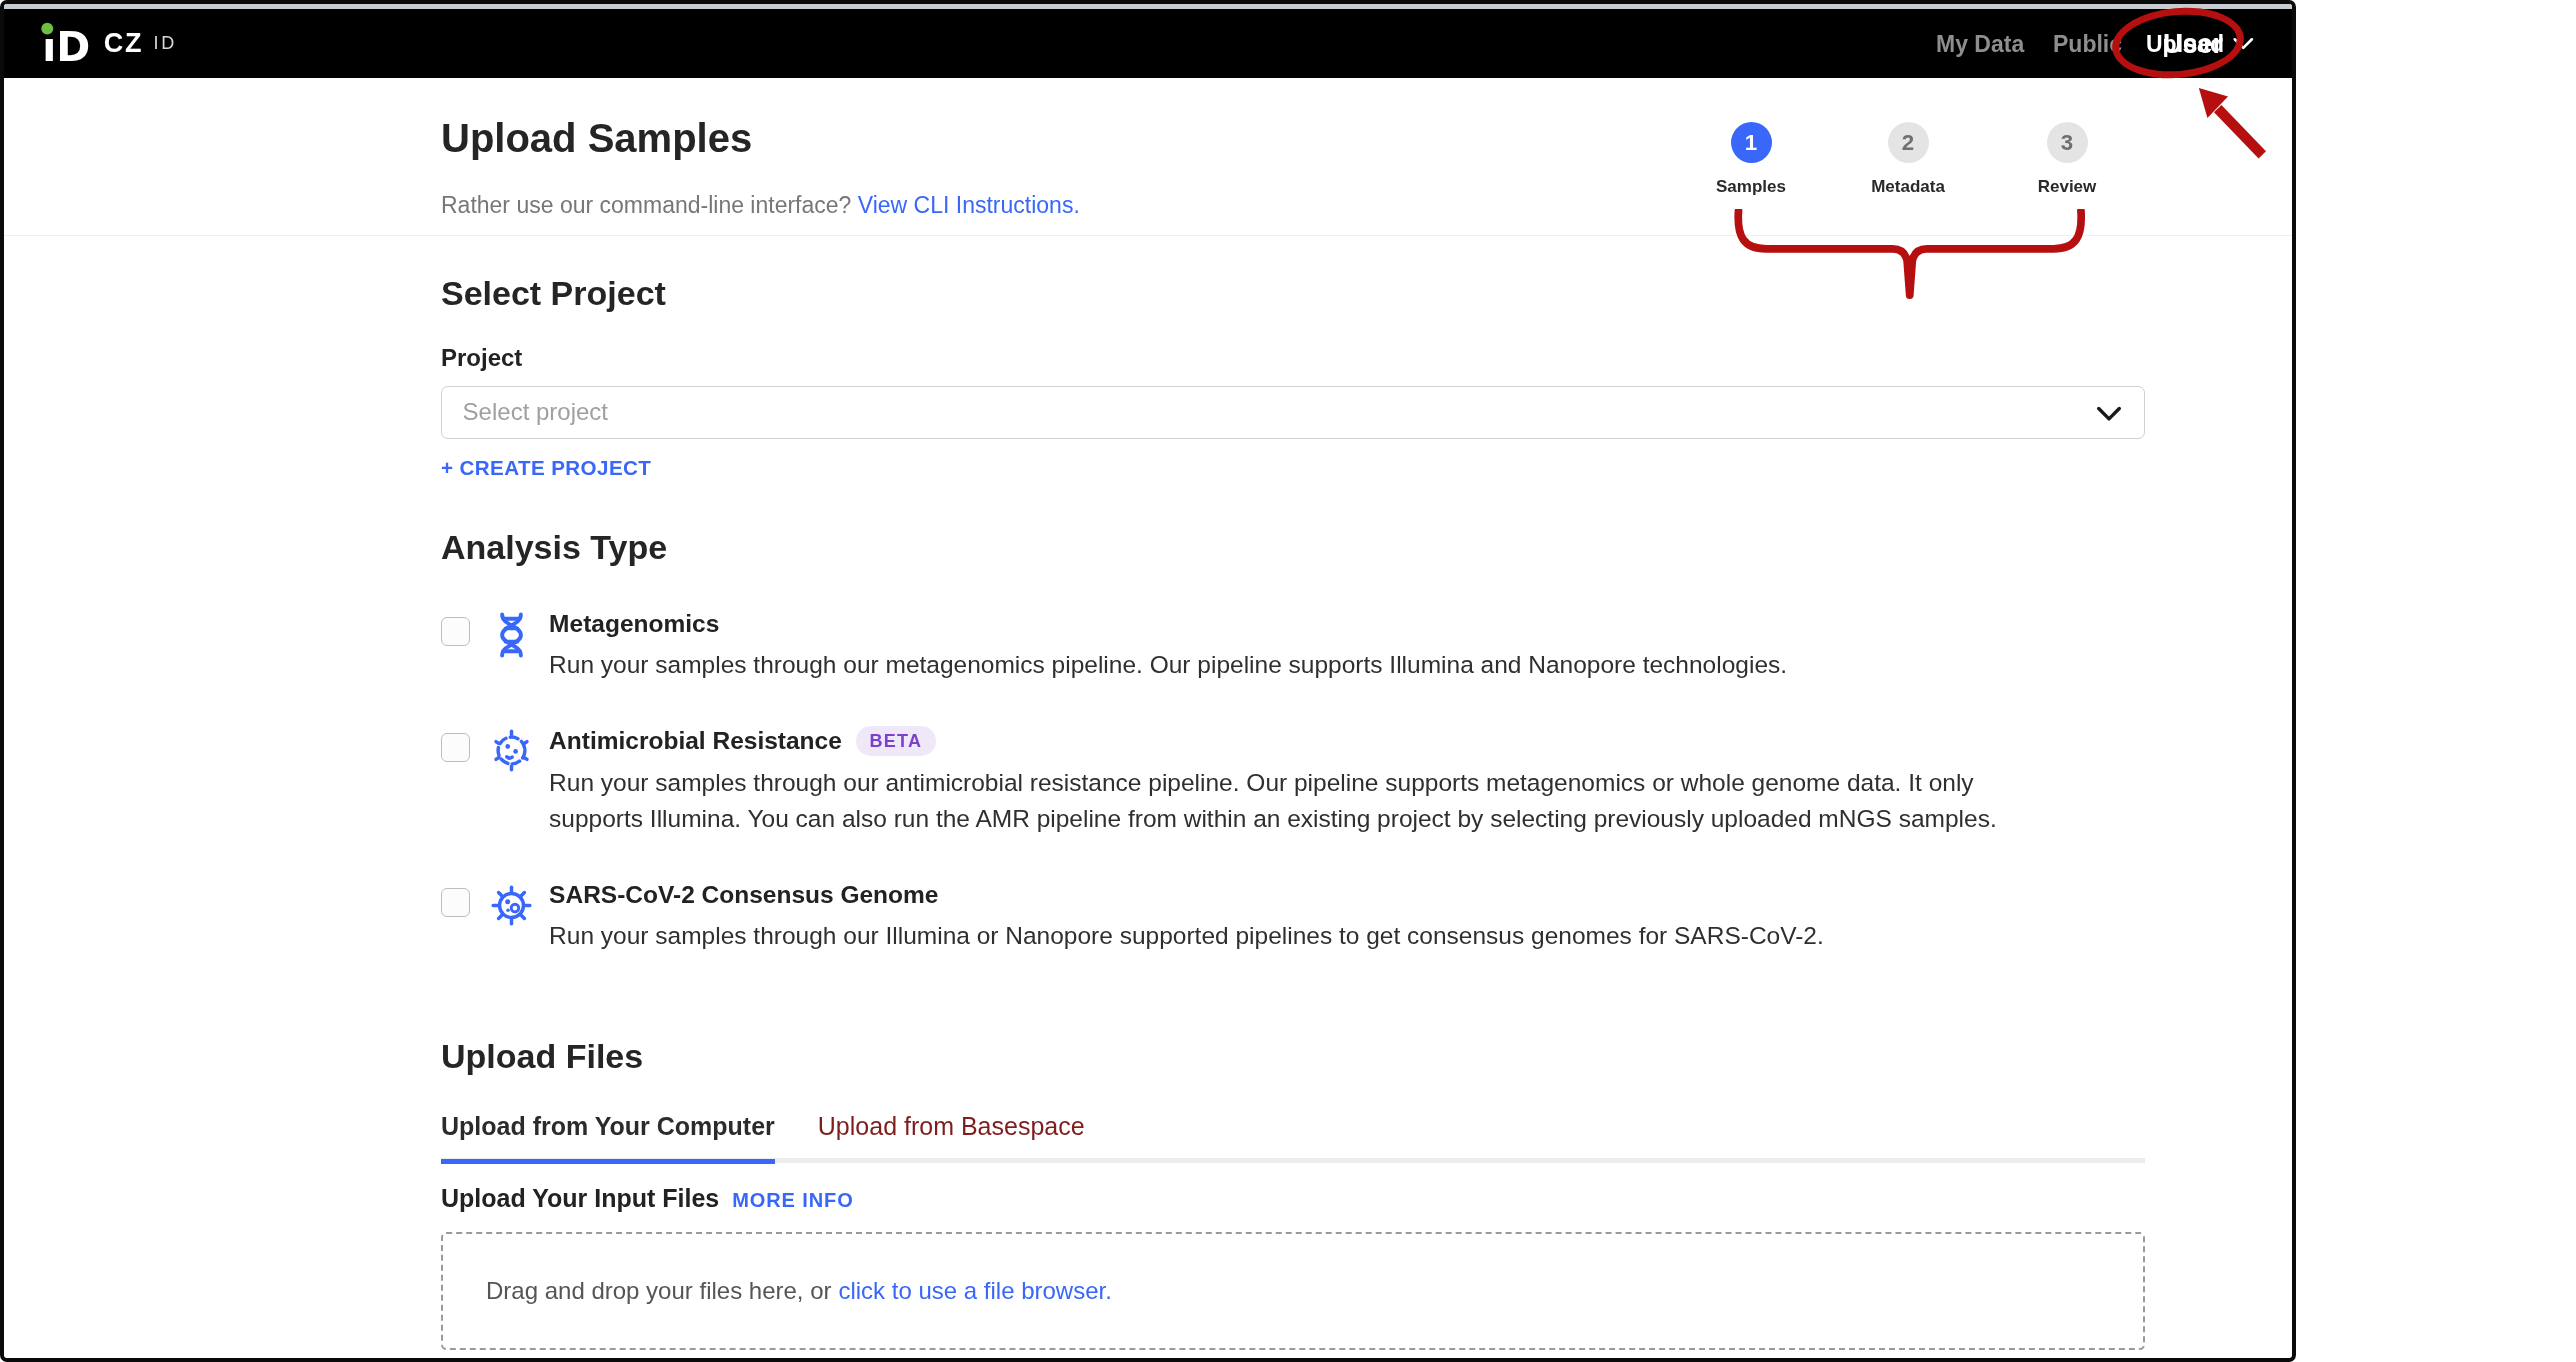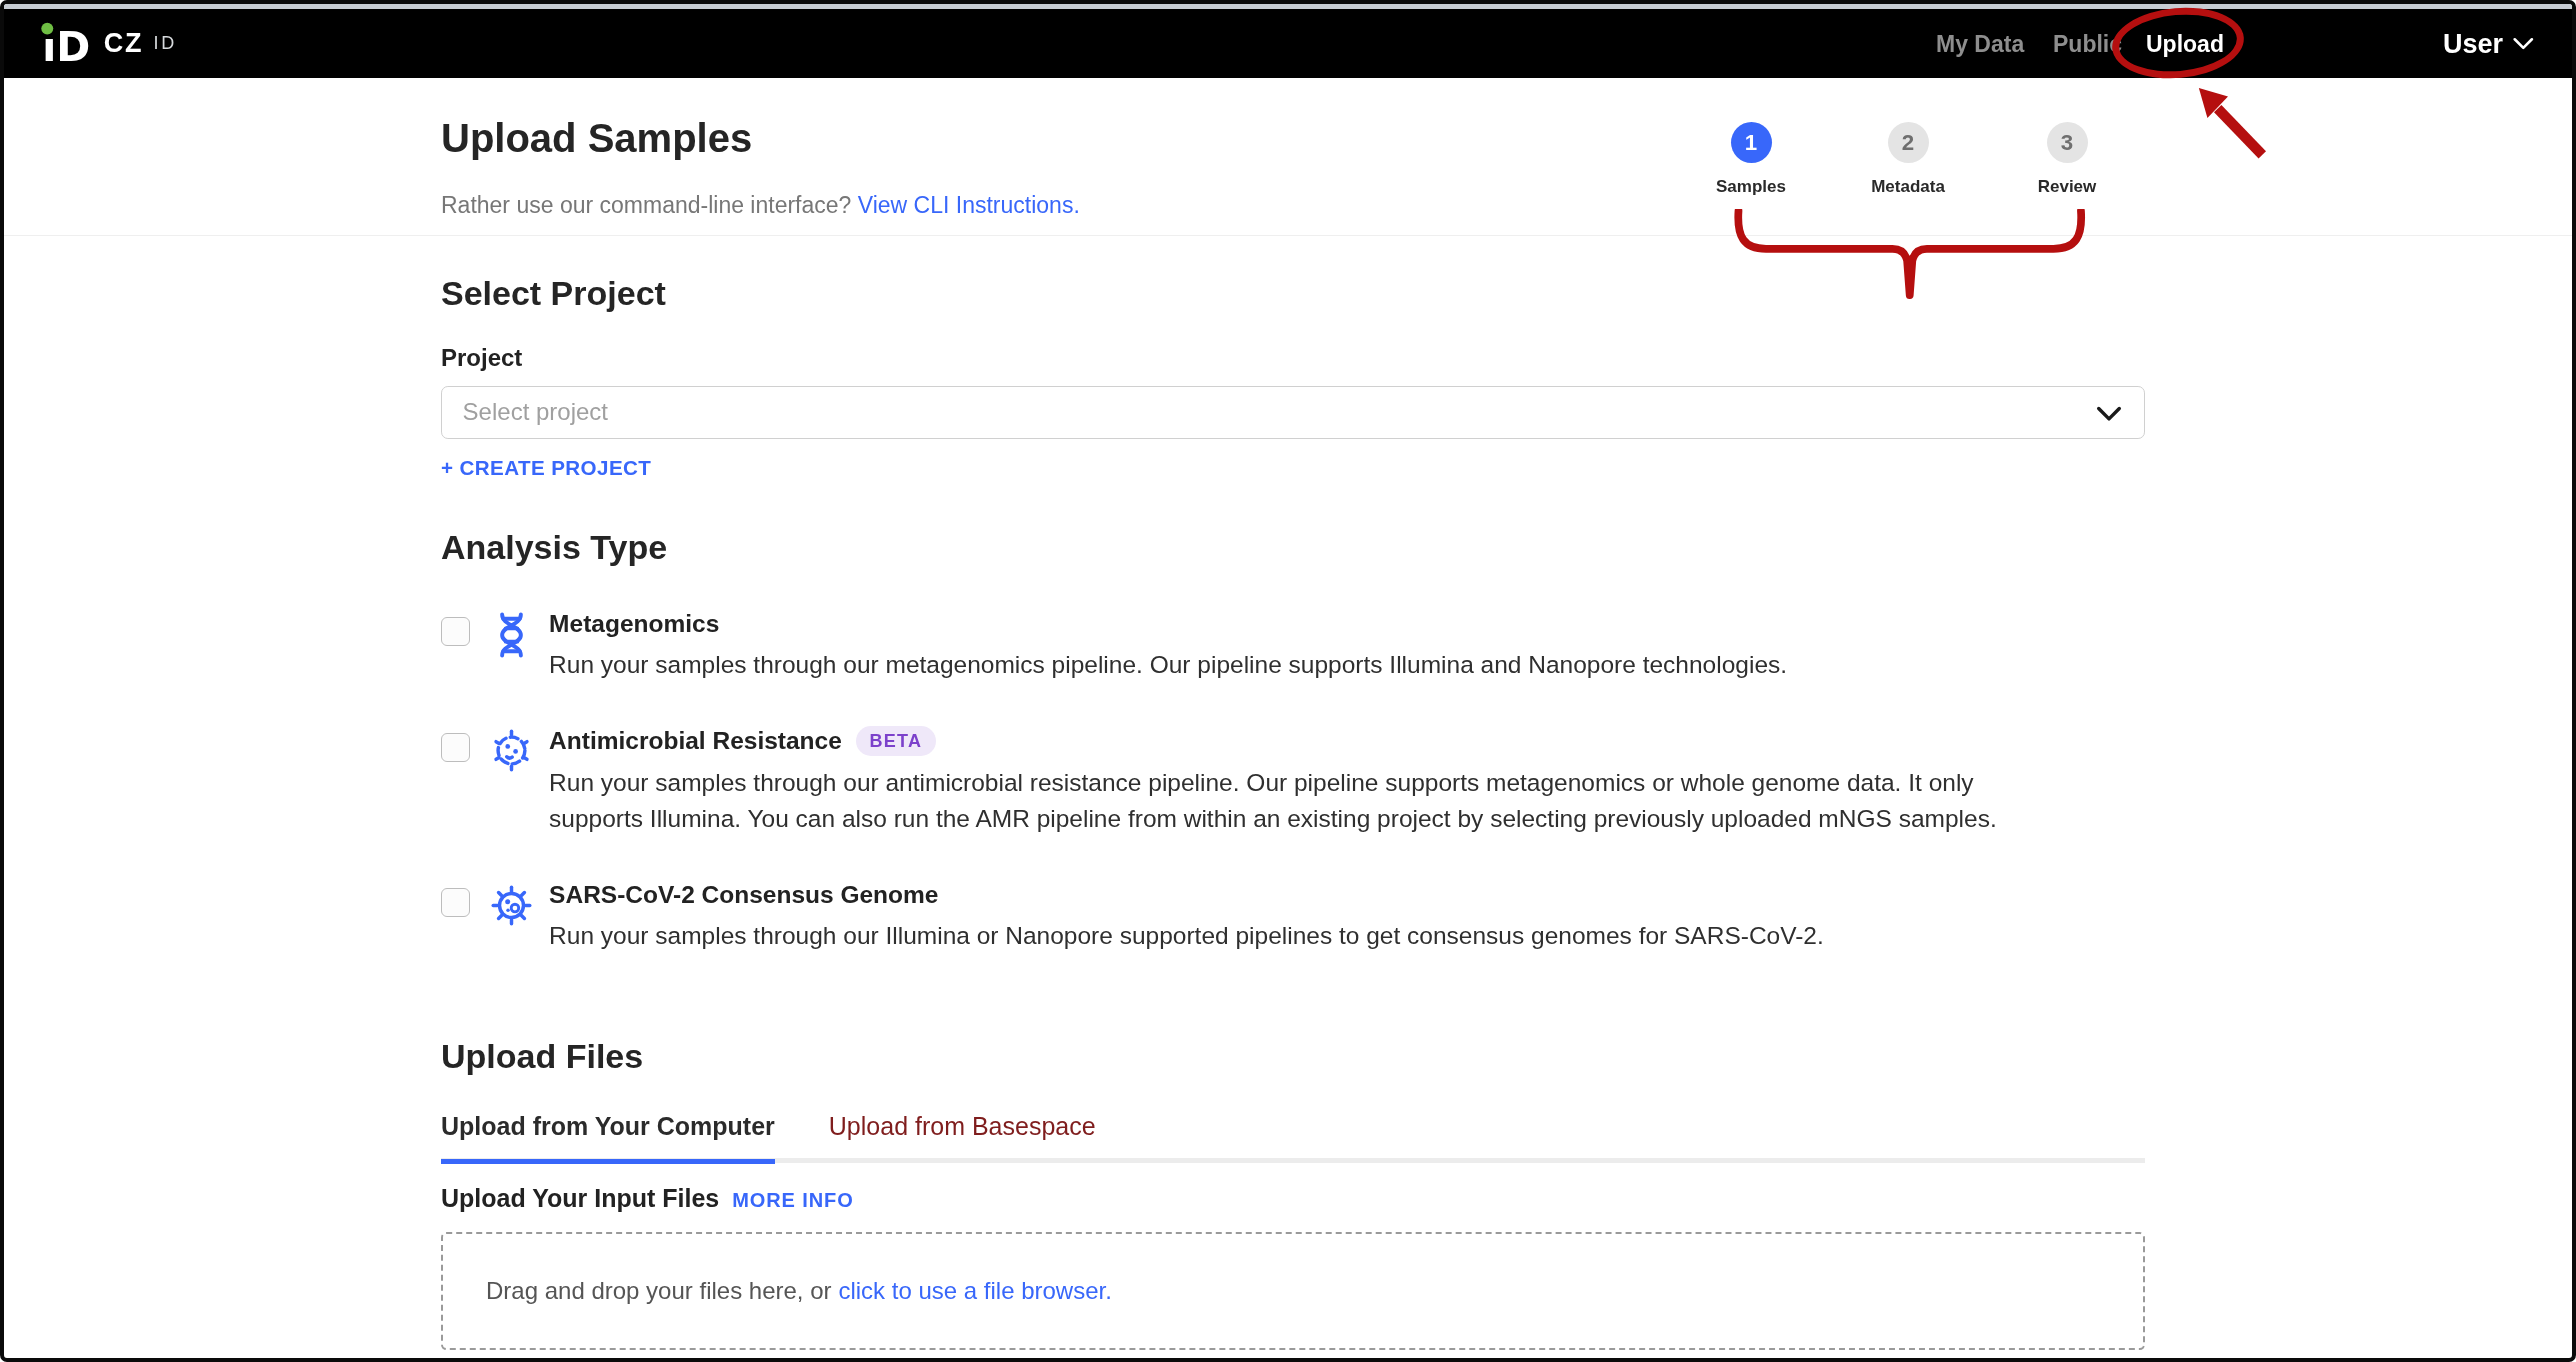--- a/index.html
+++ b/index.html
@@ -3,21 +3,21 @@
 <meta charset="utf-8">
 <style>
   * { box-sizing: border-box; margin: 0; padding: 0; }
   body {
     font-family: "Liberation Sans", sans-serif;
     background: #ffffff;
     width: 2576px;
   }
   .screen {
     position: relative;
-    width: 2576px;
+    width: 2296px;
     height: 1362px;
     background: #ffffff;
     border: 4.3px solid #0a0a0a;
     border-radius: 6.9px;
     overflow: hidden;
   }
   
   .topstrip { height: 5.2px; background: #c7ccd3; }
   .navbar {
     position: relative;
@@ -128,21 +128,21 @@
   .opt-title { font-size: 24.5px; font-weight: 700; color: #222222; }
   .beta-badge {
     background: #efe8f9; color: #7c41cb;
     font-size: 18px; font-weight: 700; letter-spacing: 1.3px;
     padding: 4.3px 13.8px; border-radius: 17px;
   }
   .opt-desc { margin-top: 8.6px; font-size: 24.5px; color: #2f2f2f; line-height: 1.5; }
   .uf-block { margin-top: 83px; }
   .tabs {
     margin-top: 36px;
-    display: flex; gap: 54px;
+    display: flex; gap: 43px;
     border-bottom: 5.2px solid #ececec;
     width: 1704px;
   }
   .tab {
     font-size: 25px; font-weight: 400; color: #7f1d1d;
     padding-bottom: 17px; cursor: pointer; white-space: nowrap;
   }
   .tab.active {
     color: #2b2b2b; font-weight: 700;
     border-bottom: 5.2px solid #3867fa;

